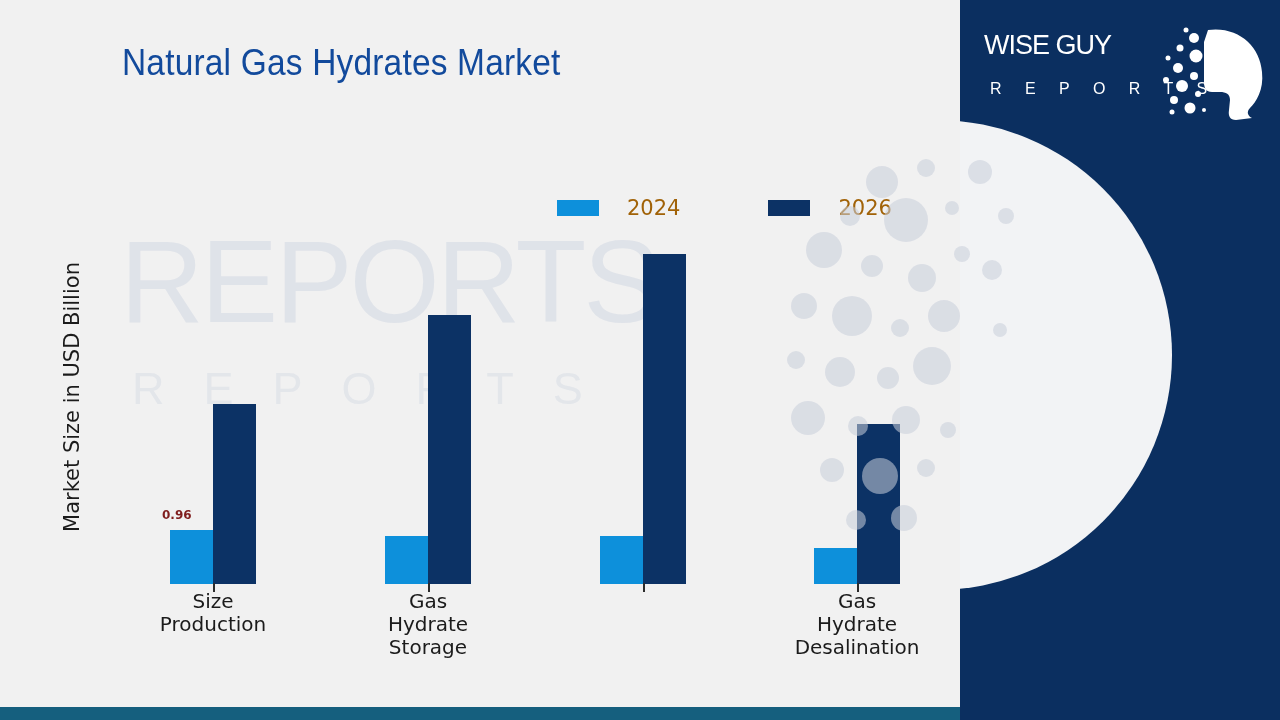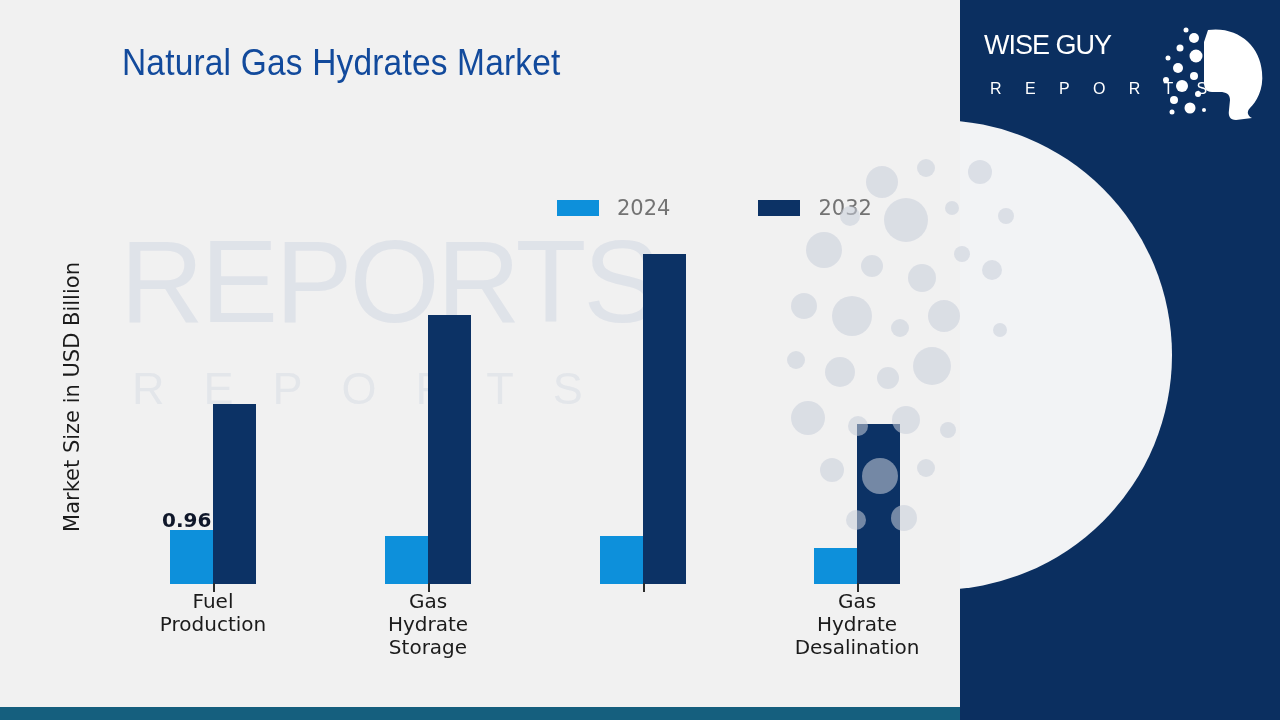--- a/index.html
+++ b/index.html
@@ -154,22 +154,22 @@
     align-items: center;
   }
   .legend-swatch {
     width: 42px;
     height: 16px;
     display: inline-block;
   }
   .legend-label {
     font-family: "DejaVu Sans", sans-serif;
     font-size: 21px;
-    color: #737373;
-    margin-left: 18px;
+    color: #a16207;
+    margin-left: 28px;
     white-space: nowrap;
   }
   .legend-gap { width: 88px; }
 
   
   .y-axis-title {
     position: absolute;
     left: -118px;
     top: 385px;
     width: 380px;
@@ -198,23 +198,23 @@
   .tick {
     position: absolute;
     bottom: 128px;
     width: 2px;
     height: 9px;
     background: #2b2b2b;
   }
   .bar-value-label {
     position: absolute;
     font-family: "DejaVu Sans", sans-serif;
-    font-size: 20px;
+    font-size: 12px;
     font-weight: bold;
-    color: #0f172a;
+    color: #7f1d1d;
     white-space: nowrap;
   }
   .cat-label {
     position: absolute;
     top: 590px;
     text-align: center;
     font-family: "DejaVu Sans", sans-serif;
     font-size: 20px;
     line-height: 23px;
     color: #1b1b1b;
@@ -236,31 +236,31 @@
   <div class="chart-title">Natural Gas Hydrates Market</div>
 
   <div class="legend">
     <div class="legend-item">
       <span class="legend-swatch bar-2024"></span>
       <span class="legend-label">2024</span>
     </div>
     <span class="legend-gap"></span>
     <div class="legend-item">
       <span class="legend-swatch bar-2032"></span>
-      <span class="legend-label">2032</span>
+      <span class="legend-label">2026</span>
     </div>
   </div>
 
   <div class="y-axis-title">Market Size in USD Billion</div>
 
   <div class="plot" id="plot-area">
       <div class="bar bar-2024" style="left: 170px; width: 43px; height: 54px;"></div>
       <div class="bar bar-2032" style="left: 213px; width: 43px; height: 180px;"></div>
       <div class="tick" style="left: 213px;"></div>
-      <div class="cat-label" style="left: 118px; width: 190px;">Fuel
+      <div class="cat-label" style="left: 118px; width: 190px;">Size
 Production</div>
       <div class="bar bar-2024" style="left: 385px; width: 43px; height: 48px;"></div>
       <div class="bar bar-2032" style="left: 428px; width: 43px; height: 269px;"></div>
       <div class="tick" style="left: 428px;"></div>
       <div class="cat-label" style="left: 333px; width: 190px;">Gas
 Hydrate
 Storage</div>
       <div class="bar bar-2024" style="left: 600px; width: 43px; height: 48px;"></div>
       <div class="bar bar-2032" style="left: 643px; width: 43px; height: 330px;"></div>
       <div class="tick" style="left: 643px;"></div>

